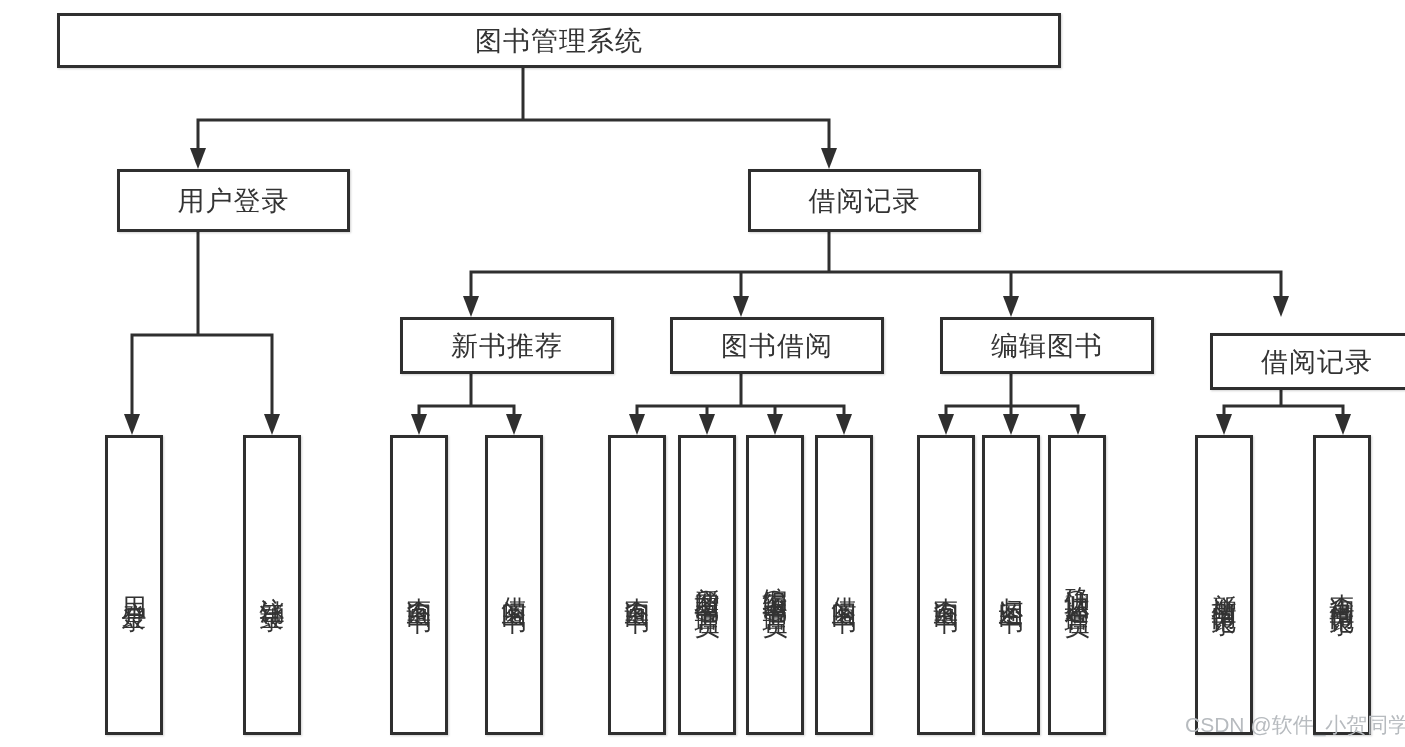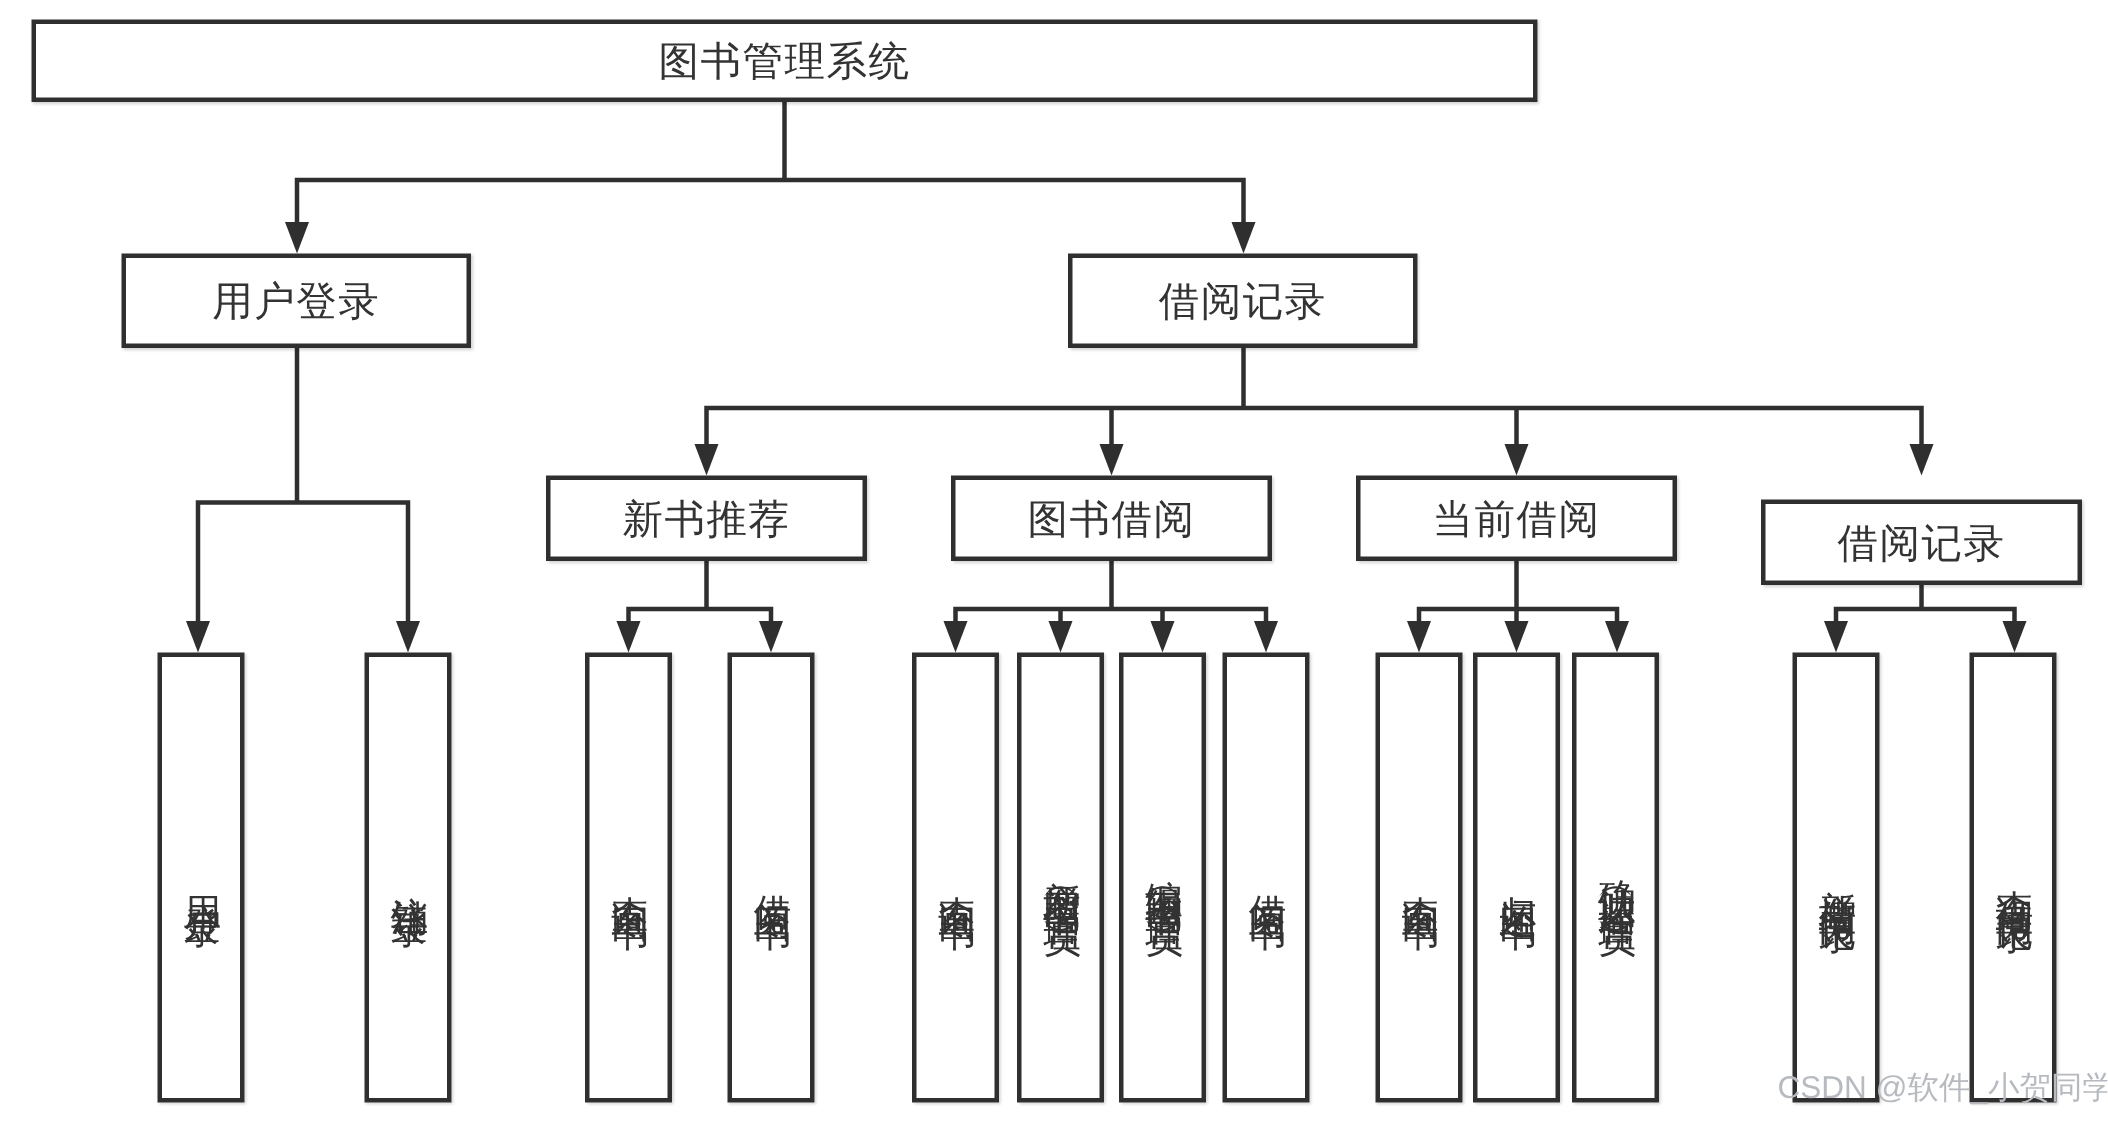--- a/index.html
+++ b/index.html
@@ -22,21 +22,21 @@
     box-sizing: border-box;
     border: 3px solid #2f2f2f;
     background: #ffffff;
     color: #333333;
     display: flex;
     align-items: center;
     justify-content: center;
     z-index: 2;
     box-shadow: 1px 1px 2px rgba(0,0,0,0.18);
   }
-  .hbox { font-size: 27px; letter-spacing: 1px; white-space: nowrap; }
+  .hbox { font-size: 27px; letter-spacing: 1px; white-space: nowrap; margin-left: 36px; }
   .vbox {
     top: 435px;
     width: 58px;
     height: 300px;
     writing-mode: vertical-rl;
     font-size: 25px;
     letter-spacing: 4px;
     line-height: 1;
   }
   .watermark {
@@ -97,21 +97,21 @@
     </g>
   </svg>
 
   <div class="hbox" style="left:21px; top:13px; width:1004px; height:55px;">图书管理系统</div>
 
   <div class="hbox" style="left:81px; top:169px; width:233px; height:63px;">用户登录</div>
   <div class="hbox" style="left:712px; top:169px; width:233px; height:63px;">借阅记录</div>
 
   <div class="hbox" style="left:364px; top:317px; width:214px; height:57px;">新书推荐</div>
   <div class="hbox" style="left:634px; top:317px; width:214px; height:57px;">图书借阅</div>
-  <div class="hbox" style="left:904px; top:317px; width:214px; height:57px;">当前借阅</div>
+  <div class="hbox" style="left:904px; top:317px; width:214px; height:57px;">编辑图书</div>
   <div class="hbox" style="left:1174px; top:333px; width:214px; height:57px;">借阅记录</div>
 
   <div class="vbox" style="left:105px;">用户登录</div>
   <div class="vbox" style="left:243px;">注销登录</div>
 
   <div class="vbox" style="left:390px;">查询图书</div>
   <div class="vbox" style="left:485px;">借阅图书</div>
 
   <div class="vbox" style="left:608px;">查询图书</div>
   <div class="vbox" style="left:678px;">新增图书（管理员）</div>

